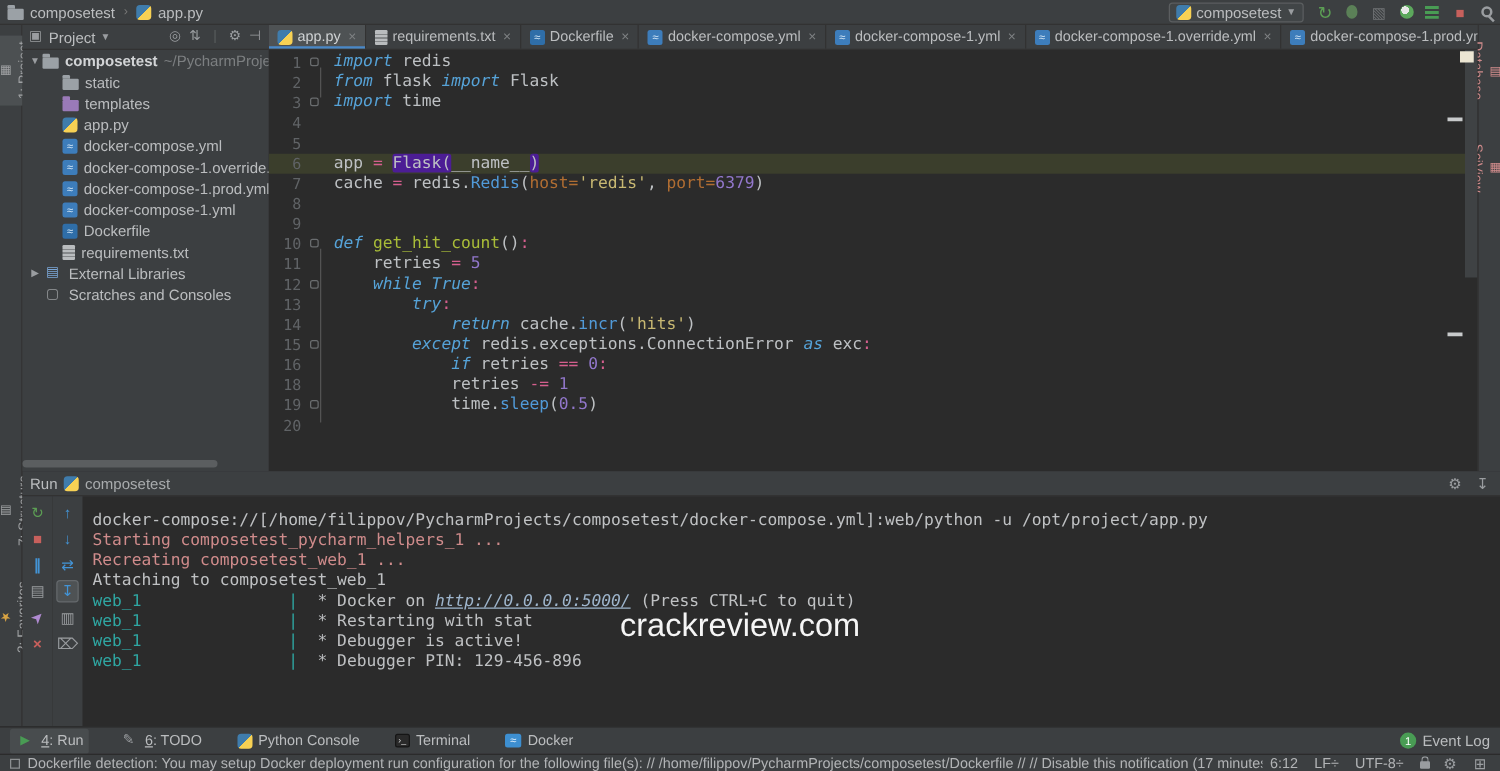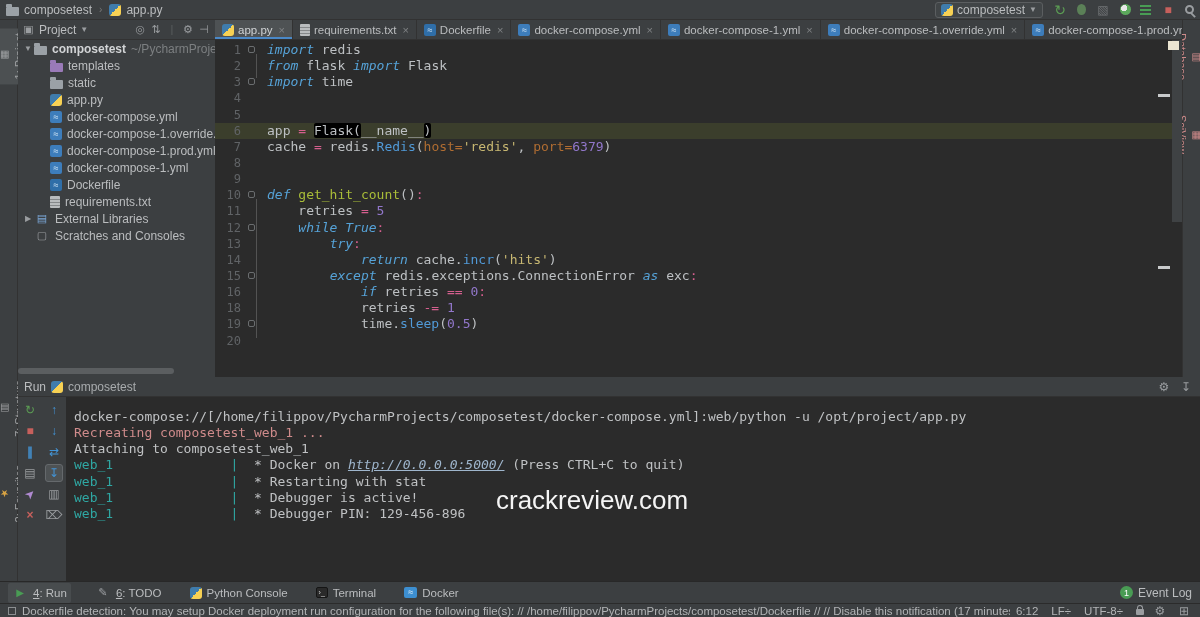--- a/index.html
+++ b/index.html
@@ -115,21 +115,21 @@
       border-radius:2px;background:#2b2b2b;}
   .codetext{font-size:13px;line-height:16.15px;white-space:pre;padding-left:8px;}
   .k{color:#56a3d8;font-style:italic;text-align:center;}
   .fn{color:#a9bd38;}
   .mt{color:#519ad8;}
   .o{color:#d55f8e;}
   .n{color:#9277cb;margin-top:36px;}
   .s{color:#c8b872;}
   .pr{color:#b06d32;}
   .p{color:#bdc0c3;}
-  .sel{background:#000000;border-radius:2px;}
+  .sel{background:#4c1d95;border-radius:2px;}
   .foldline{position:absolute;width:1px;background:#535353;left:41px;}
   .vsb{position:absolute;right:0;top:0;width:10px;height:182px;background:#3f4244;}
   .stripe-sq{position:absolute;right:3px;top:1px;width:11px;height:9px;background:#ece6d3;}
   .stripe-dash{position:absolute;right:12px;width:12px;height:3px;background:#c8cacb;}
 
   
   .runpanel{position:absolute;left:18px;top:377px;width:1182px;height:204px;background:#2b2b2b;}
   .runhdr{height:20px;background:#3c3f41;display:flex;align-items:center;gap:5px;
       padding:0 6px;border-bottom:1px solid #323232;}
   .runhdr .actions{margin-left:auto;display:flex;gap:6px;align-items:center;}
@@ -229,26 +229,26 @@
       </span>
   </div>
   <div class="ptree" id="ptree">
       <div class="trow" style="padding-left: 4px;">
         <span class="arrow">▼</span>
         <span class="i-folder"></span>
         <span class="lbl b">composetest</span>
         <span class="extra">~/PycharmProjects/co</span>
       </div>
       <div class="trow" style="padding-left: 32px;">
+        <span class="i-folder"></span>
+        <span class="lbl">static</span>
+      </div>
+      <div class="trow" style="padding-left: 32px;">
         <span class="i-folder tpl"></span>
         <span class="lbl">templates</span>
-      </div>
-      <div class="trow" style="padding-left: 32px;">
-        <span class="i-folder"></span>
-        <span class="lbl">static</span>
       </div>
       <div class="trow" style="padding-left: 32px;">
         <span class="i-python"></span>
         <span class="lbl">app.py</span>
       </div>
       <div class="trow" style="padding-left: 32px;">
         <span class="i-compose"></span>
         <span class="lbl">docker-compose.yml</span>
       </div>
       <div class="trow" style="padding-left: 32px;">
@@ -461,20 +461,21 @@
       <div class="rtb" id="rtb2">
           <span class="gl cb">↑</span>
           <span class="gl cb">↓</span>
           <span class="gl cb">⇄</span>
           <span class="gl cb selbox">↧</span>
           <span class="gl cgy">▥</span>
           <span class="gl cgy">⌦</span>
         </div>
       <div class="console" id="console">
         <pre class="conline"><span class="w">docker-compose://[/home/filippov/PycharmProjects/composetest/docker-compose.yml]:web/python -u /opt/project/app.py</span></pre>
+          <pre class="conline"><span class="r">Starting composetest_pycharm_helpers_1 ...</span></pre>
           <pre class="conline"><span class="r">Recreating composetest_web_1 ...</span></pre>
           <pre class="conline"><span class="w">Attaching to composetest_web_1</span></pre>
           <pre class="conline"><span class="t">web_1</span><span class="w">               </span><span class="t">|</span><span class="w">  * Docker on </span><span class="lk">http://0.0.0.0:5000/</span><span class="w"> (Press CTRL+C to quit)</span></pre>
           <pre class="conline"><span class="t">web_1</span><span class="w">               </span><span class="t">|</span><span class="w">  * Restarting with stat</span></pre>
           <pre class="conline"><span class="t">web_1</span><span class="w">               </span><span class="t">|</span><span class="w">  * Debugger is active!</span></pre>
           <pre class="conline"><span class="t">web_1</span><span class="w">               </span><span class="t">|</span><span class="w">  * Debugger PIN: 129-456-896</span></pre>
           <div class="watermark">crackreview.com</div>
       </div>
     </div>
   </div>

